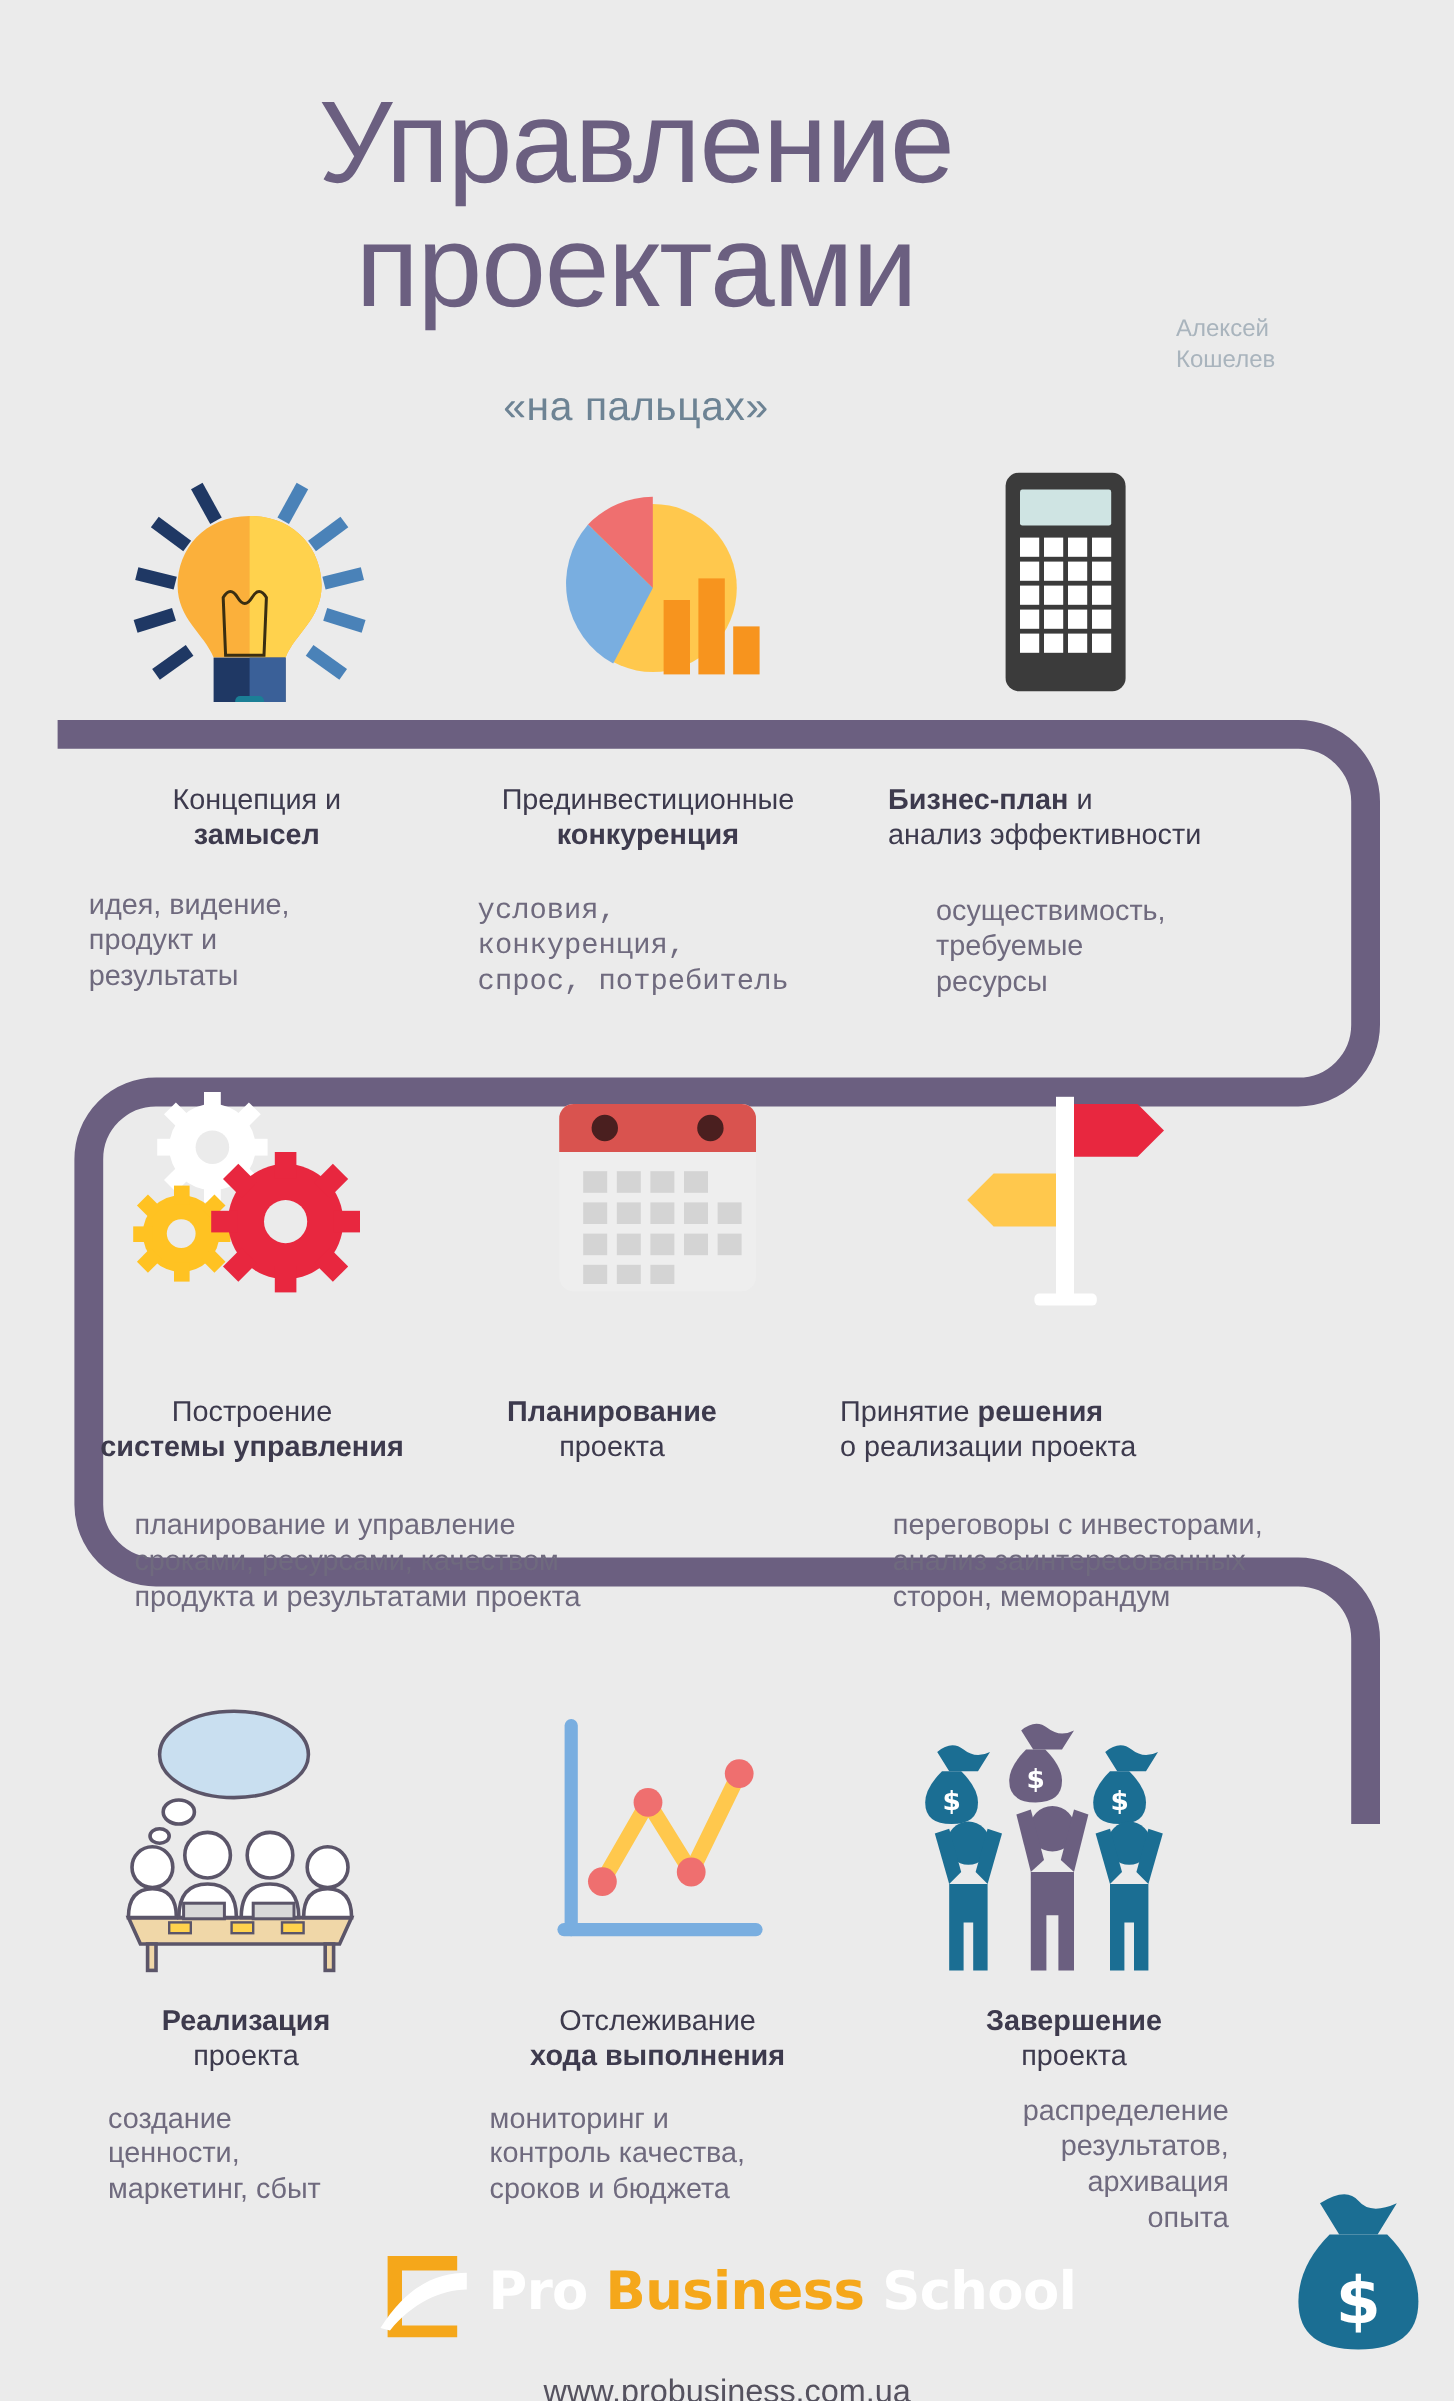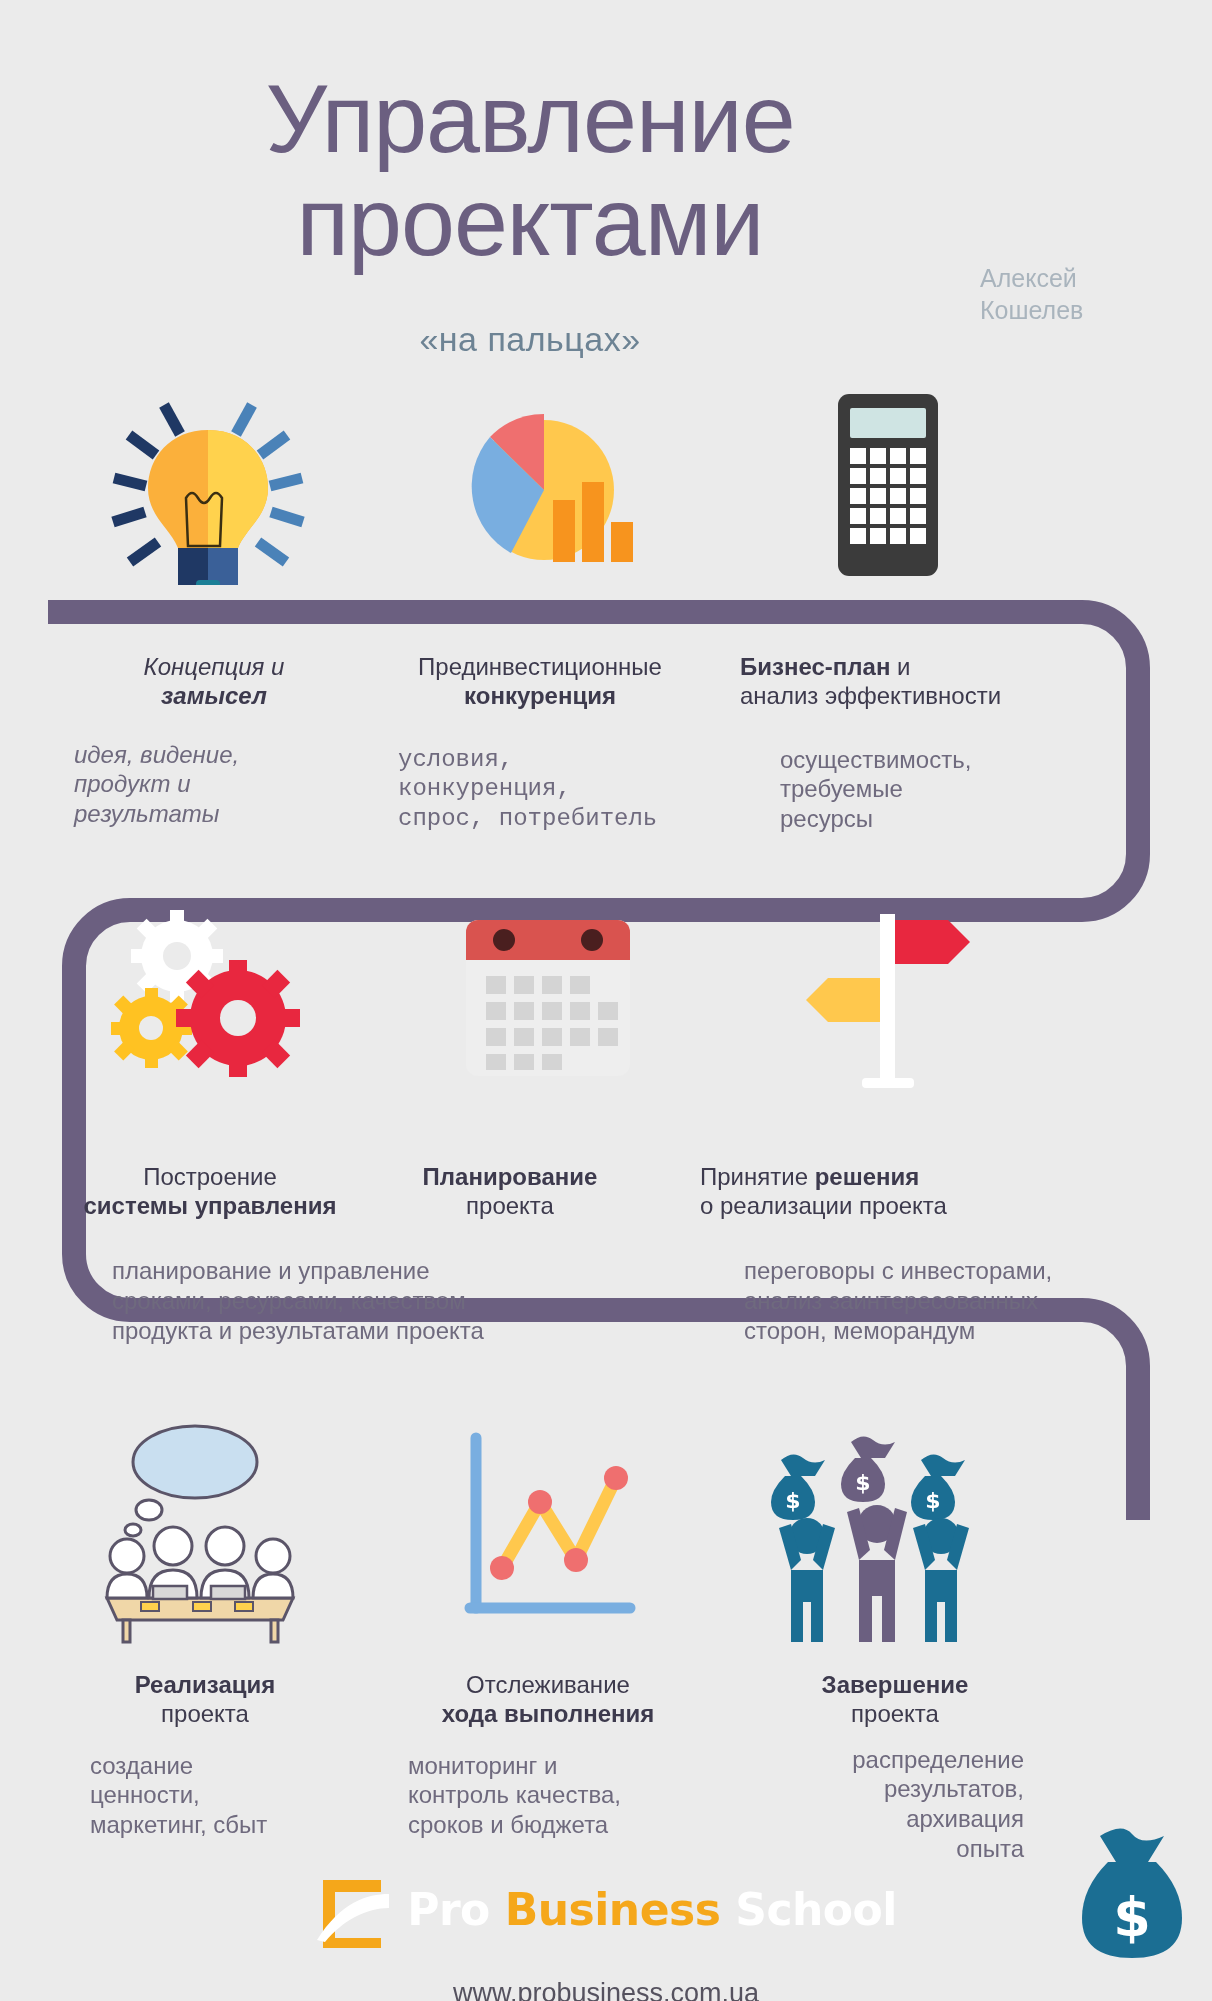--- a/index.html
+++ b/index.html
@@ -28,21 +28,21 @@
     line-height: 1.06;
     font-weight: 400;
     letter-spacing: -1px;
     color: #6b5f80;
     white-space: pre-line;
   }
   #author {
     position: absolute;
     left: 980px; top: 222px;
     width: 210px;
-    font-size: 25px;
+    font-size: 20px;
     line-height: 1.28;
     color: #a9b4bd;
     white-space: pre-line;
     text-align: left;
   }
   #subtitle {
     position: absolute;
     left: 0; top: 280px;
     width: 1060px;
     text-align: center;
@@ -205,21 +205,21 @@
           <rect x="62" y="138" width="16" height="16"></rect>
             <rect x="82" y="138" width="16" height="16"></rect>
           <rect x="102" y="138" width="16" height="16"></rect>
             <rect x="122" y="138" width="16" height="16"></rect>
         </g>
       </svg>
     </div>
   </div>
 
   <div class="row" style="top:652px; height:180px;">
-    <div class="cell" style="left:44px; top:0;font-style:italic;">
+    <div class="cell" style="left:44px; top:0;">
       <div class="heading ta-c">Концепция и<br><b>замысел</b></div>
       <div class="body ta-l" style="margin-top:29px; padding-left:30px;">идея, видение,
 продукт и
 результаты</div>
     </div>
     <div class="cell" style="left:350px; top:0; width:380px;">
       <div class="heading ta-c">Прединвестиционные<br><b>конкуренция</b></div>
       <div class="body ta-l" style="margin-top:34px; padding-left:48px;font-family:Liberation Mono, monospace;">условия,
 конкуренция,
 спрос, потребитель</div>

